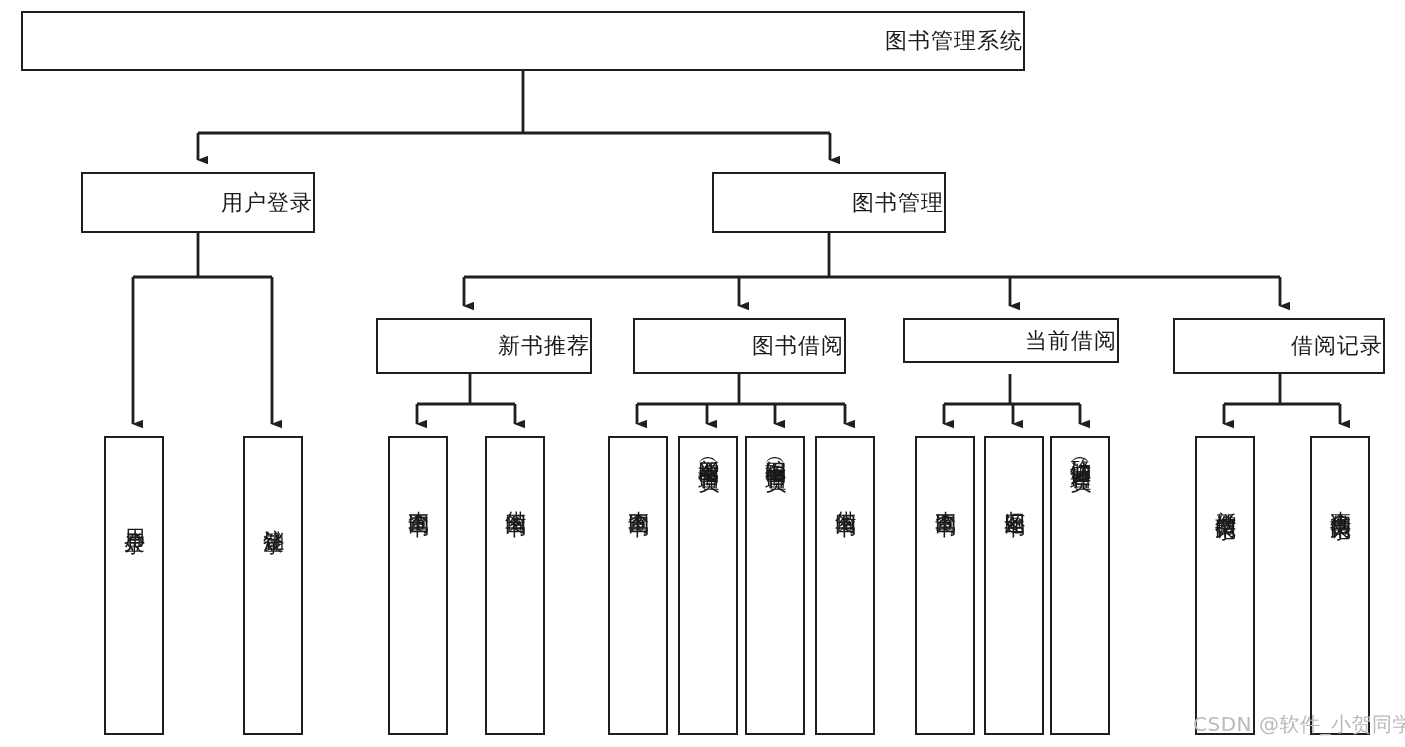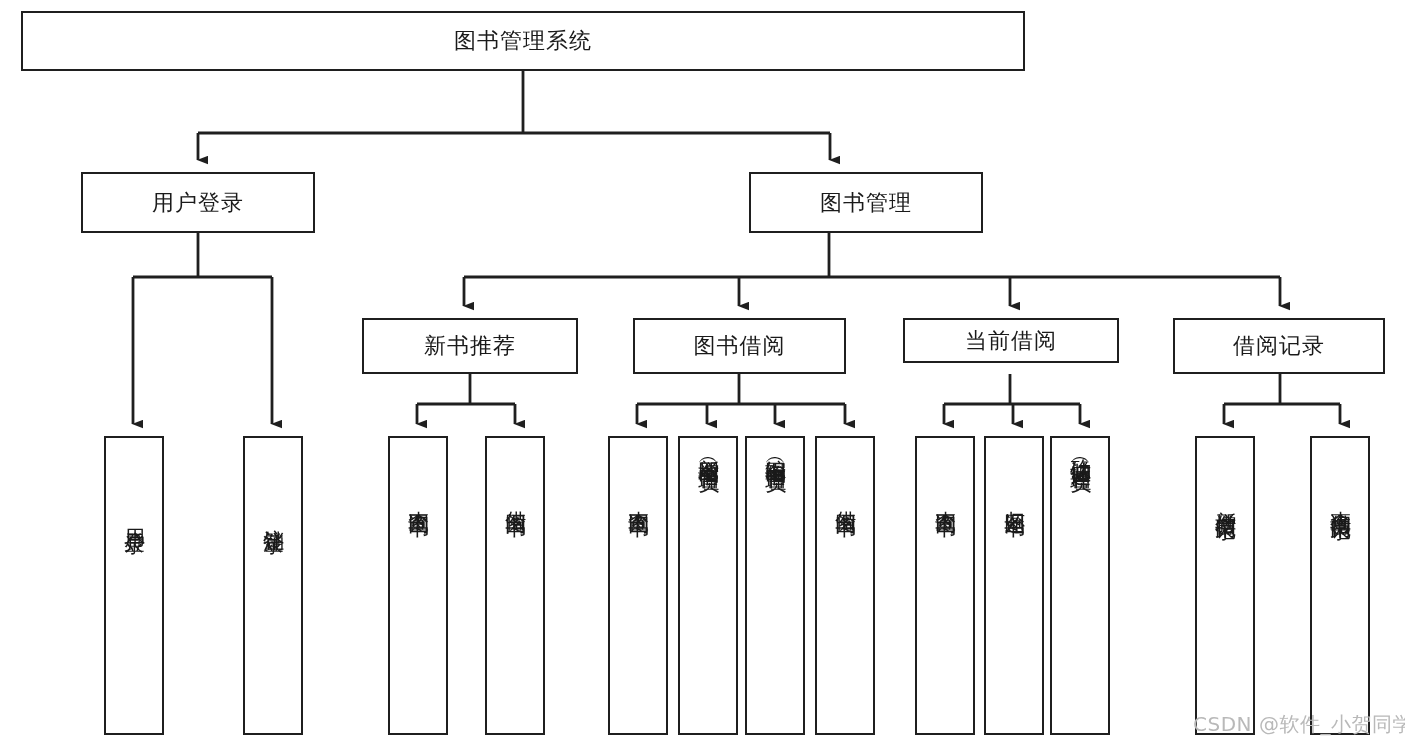--- a/index.html
+++ b/index.html
@@ -30,20 +30,21 @@
     background: #ffffff;
     display: flex;
     align-items: center;
     justify-content: center;
     color: #1a1a1a;
   }
   .node.h {
     font-size: 22px;
     letter-spacing: 1px;
     line-height: 1;
+    justify-content: flex-end;
   }
   .node.v {
     align-items: flex-start;
     justify-content: center;
     padding-top: 4px;
   }
   .vtext {
     writing-mode: vertical-rl;
     text-orientation: upright;
     font-size: 21px;
@@ -123,25 +124,25 @@
     </g>
   </svg>
 
   <div class="node h" style="left:21px; top:11px; width:1004px; height:60px;">
     <span>图书管理系统</span>
   </div>
 
   <div class="node h" style="left:81px; top:172px; width:234px; height:61px;">
     <span>用户登录</span>
   </div>
-  <div class="node h" style="left:712px; top:172px; width:234px; height:61px;margin-left:37px;">
+  <div class="node h" style="left:712px; top:172px; width:234px; height:61px;">
     <span>图书管理</span>
   </div>
 
-  <div class="node h" style="left:362px; top:318px; width:216px; height:56px;">
+  <div class="node h" style="left:376px; top:318px; width:216px; height:56px;">
     <span>新书推荐</span>
   </div>
   <div class="node h" style="left:633px; top:318px; width:213px; height:56px;">
     <span>图书借阅</span>
   </div>
   <div class="node h" style="left:903px; top:318px; width:216px; height:45px;">
     <span>当前借阅</span>
   </div>
   <div class="node h" style="left:1173px; top:318px; width:212px; height:56px;">
     <span>借阅记录</span>

